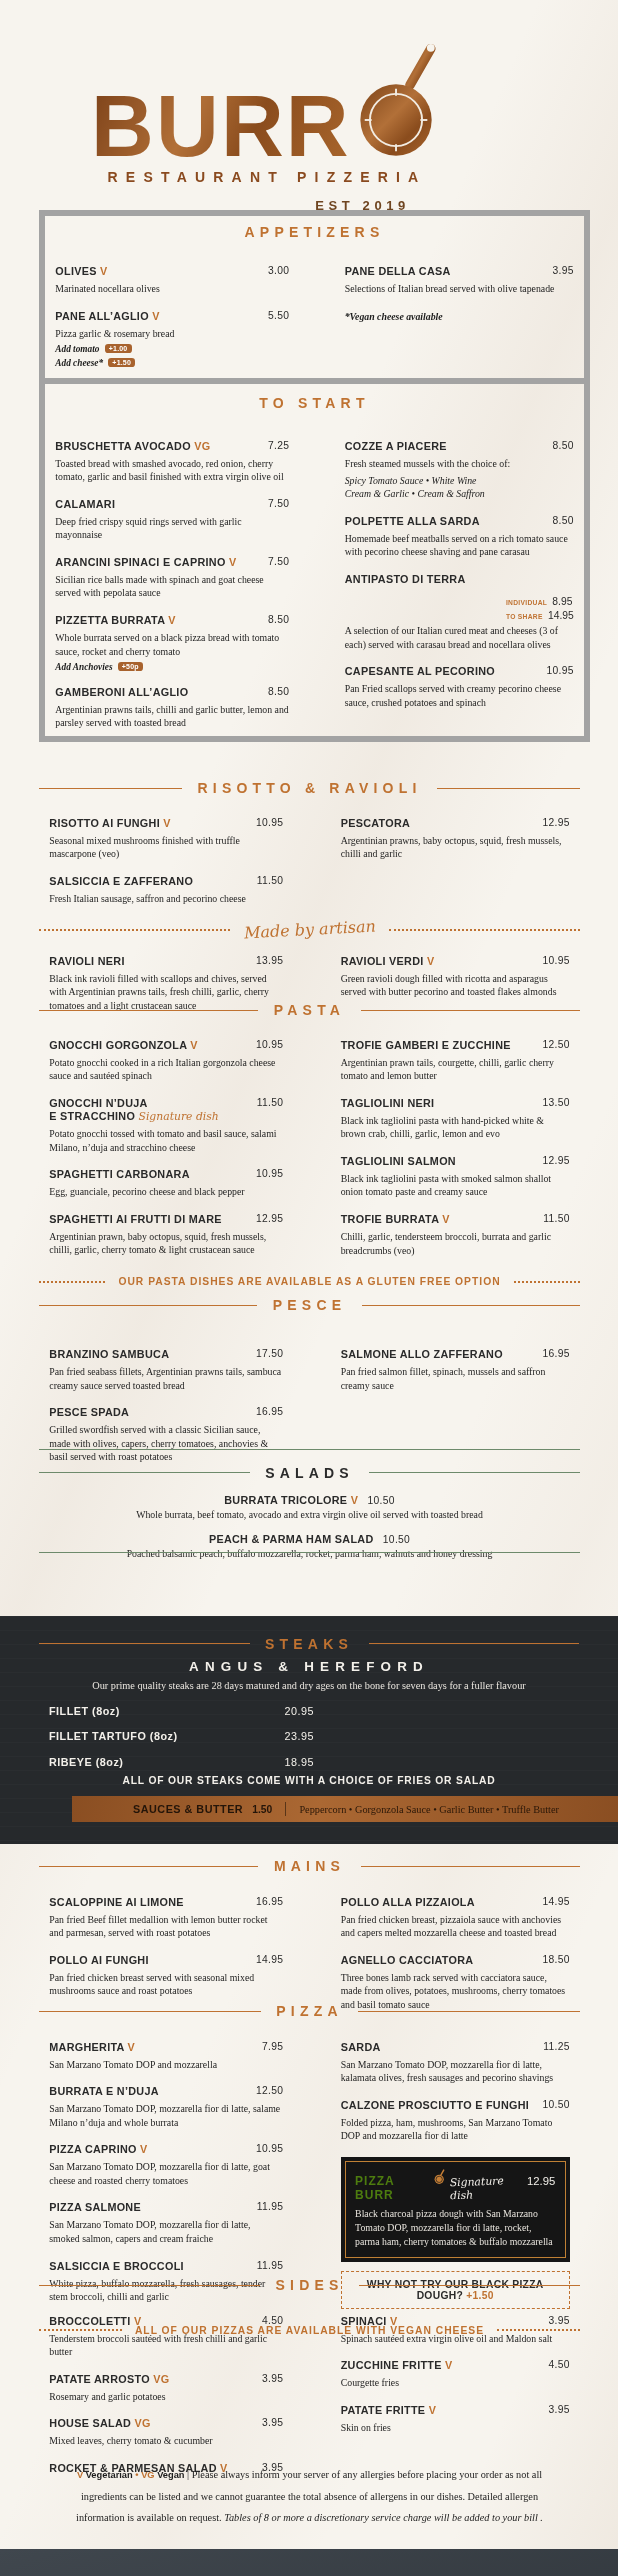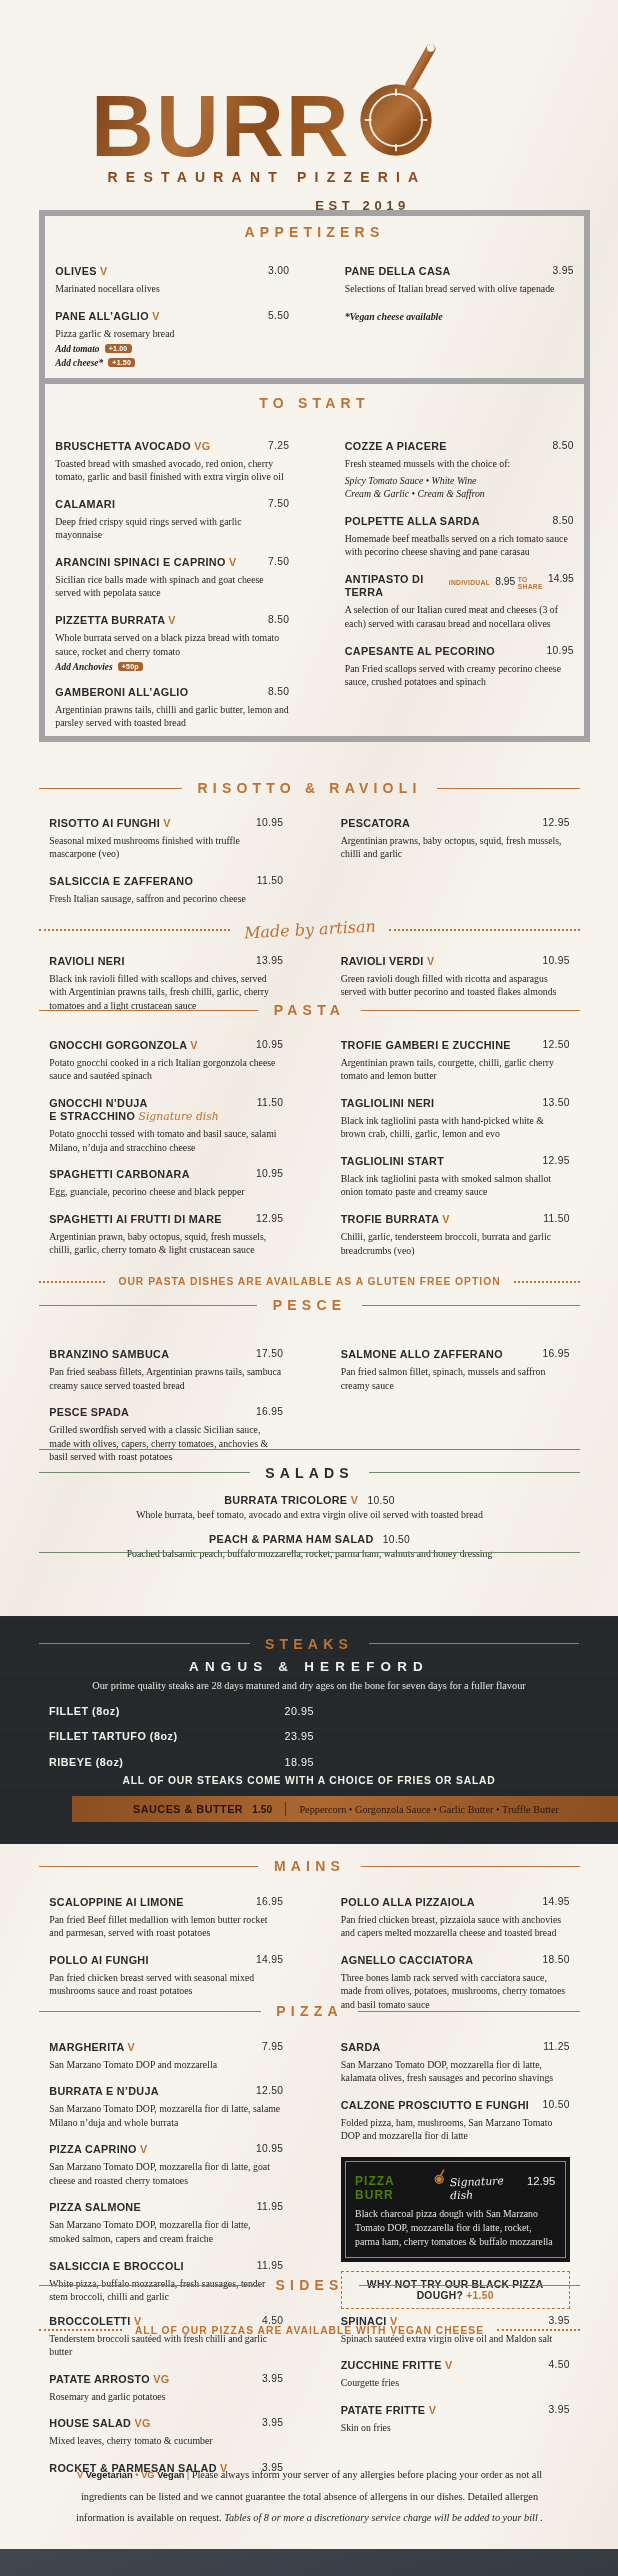--- a/index.html
+++ b/index.html
@@ -36,21 +36,21 @@
   .colL{width:234px;} .colR{width:229px;}
 
   .item{margin-bottom:14px;}
   .item-head{display:flex;justify-content:space-between;align-items:flex-start;gap:7.2px;}
   .item-name{margin:0;font-size:10.8px;font-weight:700;letter-spacing:0.3px;color:#2a2a2a;line-height:1.25;}
   .tag{color:#bf7231;}
   .item-price{font-size:10.3px;color:#2a2a2a;letter-spacing:0.3px;white-space:nowrap;}
   .item-desc{margin:3.6px 0 0;font-family:"Liberation Serif",serif;font-size:9.8px;line-height:1.38;
     color:#1d1d1d;white-space:pre-line;}
   .item-desc.italic{font-style:italic;}
-  .pstack{display:flex;flex-direction:row;gap:2.6px;align-items:center;}
+  .pstack{display:flex;flex-direction:column;gap:2.6px;align-items:flex-start;margin-top:23px;}
   .pr{display:flex;gap:5.2px;align-items:baseline;}
   .plabel{color:#bf7231;font-size:6.7px;font-weight:700;letter-spacing:0.3px;}
   .pval{font-size:10.3px;color:#2a2a2a;}
   .addon-row{margin-top:3.6px;display:flex;align-items:center;gap:5.2px;
     font-family:"Liberation Serif",serif;font-style:italic;font-weight:700;font-size:9.3px;color:#1d1d1d;}
   .badge{display:inline-block;background:#a8622d;color:#fff;font-style:normal;font-weight:700;
     font-size:7px;padding:1px 4.1px;border-radius:3.1px;letter-spacing:0.2px;font-family:"Liberation Sans",sans-serif;}
   .script-inline{font-family:"DejaVu Serif",serif;font-style:italic;font-weight:400;
     color:#bf7231;font-size:10.8px;letter-spacing:0;}
 
@@ -382,21 +382,21 @@
           </div>
           <div class="item">
             <div class="item-head">
               <h4 class="item-name"><span>TAGLIOLINI NERI</span></h4>
               <span class="item-price">13.50</span>
             </div>
             <p class="item-desc">Black ink tagliolini pasta with hand-picked white &amp; brown crab, chilli, garlic, lemon and evo</p>
           </div>
           <div class="item">
             <div class="item-head">
-              <h4 class="item-name"><span>TAGLIOLINI START</span></h4>
+              <h4 class="item-name"><span>TAGLIOLINI SALMON</span></h4>
               <span class="item-price">12.95</span>
             </div>
             <p class="item-desc">Black ink tagliolini pasta with smoked salmon shallot onion tomato paste and creamy sauce</p>
           </div>
           <div class="item">
             <div class="item-head">
               <h4 class="item-name"><span>TROFIE BURRATA</span><span class="tag"> V</span></h4>
               <span class="item-price">11.50</span>
             </div>
             <p class="item-desc">Chilli, garlic, tendersteem broccoli, burrata and garlic breadcrumbs (veo)</p>

